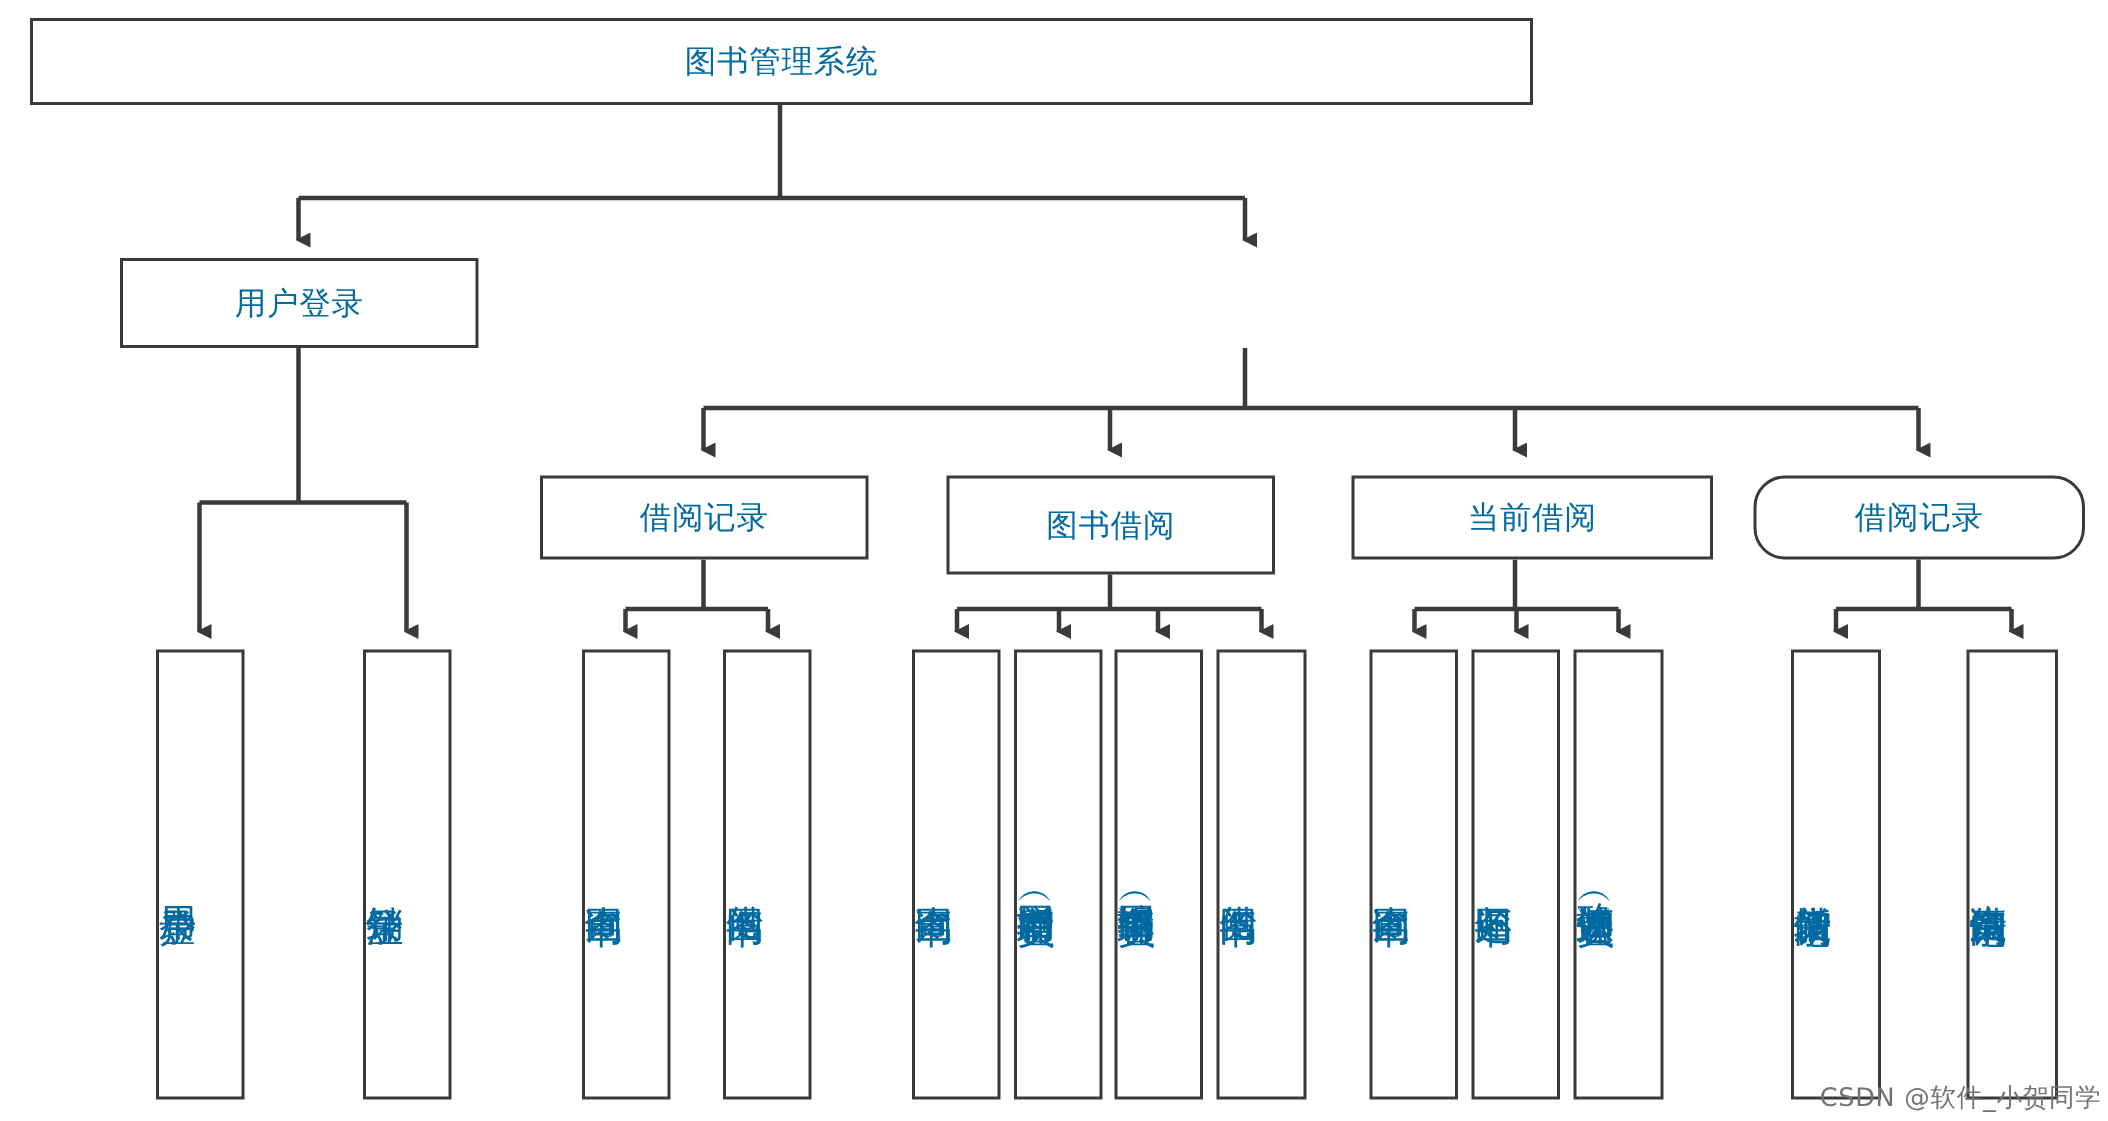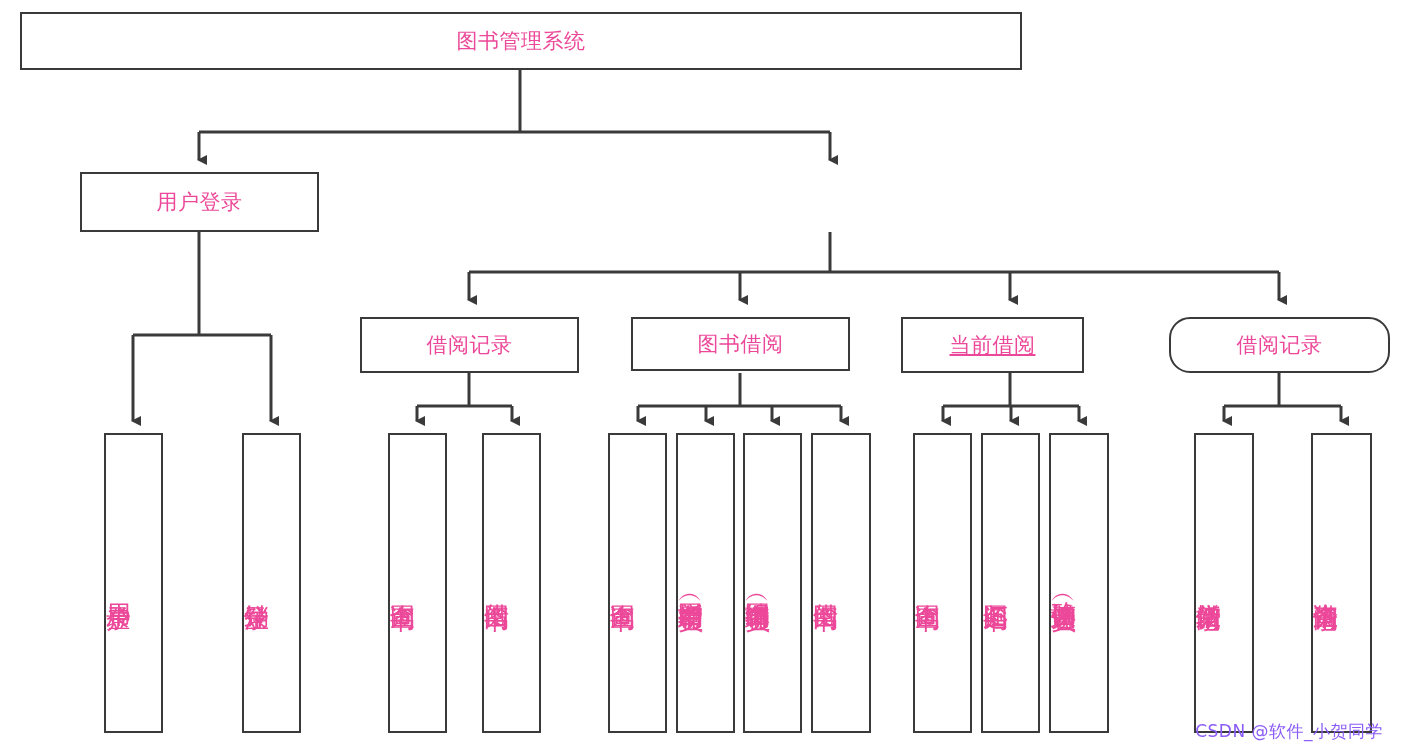--- a/index.html
+++ b/index.html
@@ -27,21 +27,21 @@
     pointer-events: none;
   }
   .node {
     position: absolute;
     box-sizing: border-box;
     background: #ffffff;
     border: 2.5px solid #3a3a3a;
     display: flex;
     align-items: center;
     justify-content: center;
-    color: #ec4899;
+    color: #0369a1;
   }
   .node .label {
     display: block;
     text-align: center;
     line-height: 1.18;
   }
   
   .node.horiz .label {
     font-size: 21px;
     letter-spacing: 0.5px;
@@ -61,24 +61,24 @@
     font-size: 25px;
     line-height: 1.0;
     letter-spacing: 1px;
     white-space: nowrap;
   }
   .node.vert.tall .label {
     font-size: 25px;
   }
   #watermark {
     position: absolute;
-    right: 22px;
+    right: 4px;
     bottom: 4px;
     font-size: 17px;
-    color: #8b5cf6;
+    color: #737373;
     letter-spacing: 0.5px;
     white-space: nowrap;
     user-select: none;
     margin-left: 16px;
   }
 </style>
 </head>
 <body>
 
 <div id="canvas">
@@ -139,25 +139,25 @@
 
   <div class="node horiz" style="left:80px; top:172px; width:239px; height:60px;">
     <span class="label">用户登录</span>
   </div>
 
 
   <div class="node horiz" style="left:360px; top:317px; width:219px; height:56px;">
     <span class="label">借阅记录</span>
   </div>
 
-  <div class="node horiz" style="left:631px; top:317px; width:219px; height:54px;">
+  <div class="node horiz" style="left:631px; top:317px; width:219px; height:66px;">
     <span class="label">图书借阅</span>
   </div>
 
-  <div class="node horiz" style="left:901px; top:317px; width:183px; height:56px;text-decoration:underline;">
+  <div class="node horiz" style="left:901px; top:317px; width:241px; height:56px;">
     <span class="label">当前借阅</span>
   </div>
 
   <div class="node horiz" style="left:1169px; top:317px; width:221px; height:56px;border-radius:21px;">
     <span class="label">借阅记录</span>
   </div>
 
   <div class="node vert" style="left:104px; top:433px; width:59px; height:300px;">
     <span class="label">用户登录</span>
   </div>

